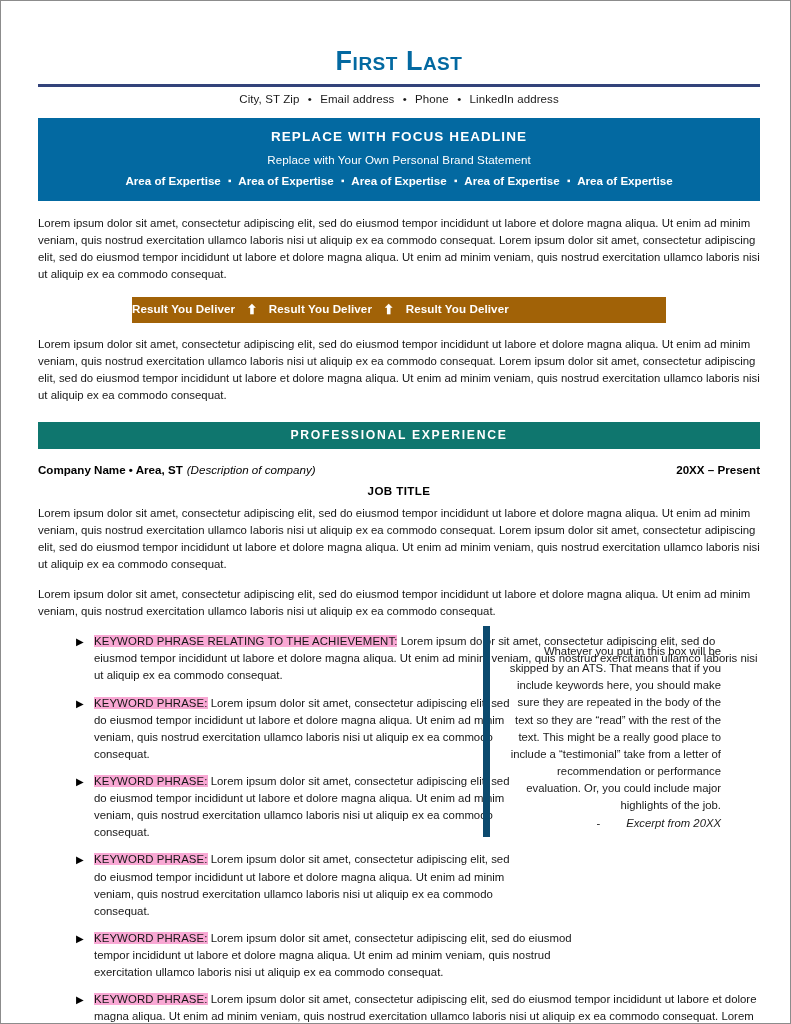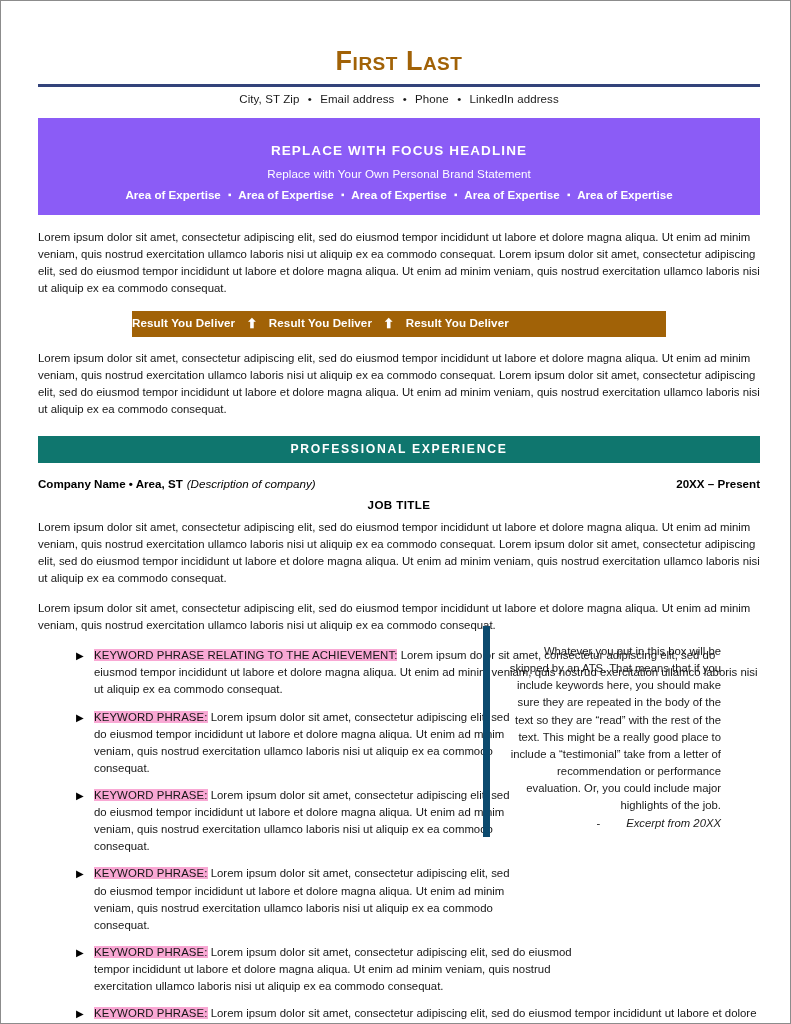--- a/index.html
+++ b/index.html
@@ -24,21 +24,21 @@
     position: absolute;
     left: 37px;
     top: 0;
     width: 722px;
   }
 
   
   .name {
     margin-top: 47px;
     text-align: center;
-    color: #a16207;
+    color: #0369a1;
     font-weight: bold;
     font-size: 27px;
     font-variant: small-caps;
     letter-spacing: 0.5px;
     line-height: 1;
   }
   .name-rule {
     margin-top: 9px;
     height: 3px;
     background: #33437a;
@@ -51,23 +51,23 @@
     letter-spacing: 0.1px;
   }
   .contact .sep {
     padding: 0 5px;
     color: #1a1a1a;
   }
 
   
   .banner {
     margin-top: 13px;
-    background: #8b5cf6;
+    background: #0369a1;
     color: #ffffff;
-    padding: 23px 10px 11px 10px;
+    padding: 9px 10px 11px 10px;
     text-align: center;
   }
   .banner-headline {
     font-size: 13.5px;
     font-weight: bold;
     letter-spacing: 1.1px;
     line-height: 1.5;
   }
   .banner-brand {
     font-size: 11.6px;

